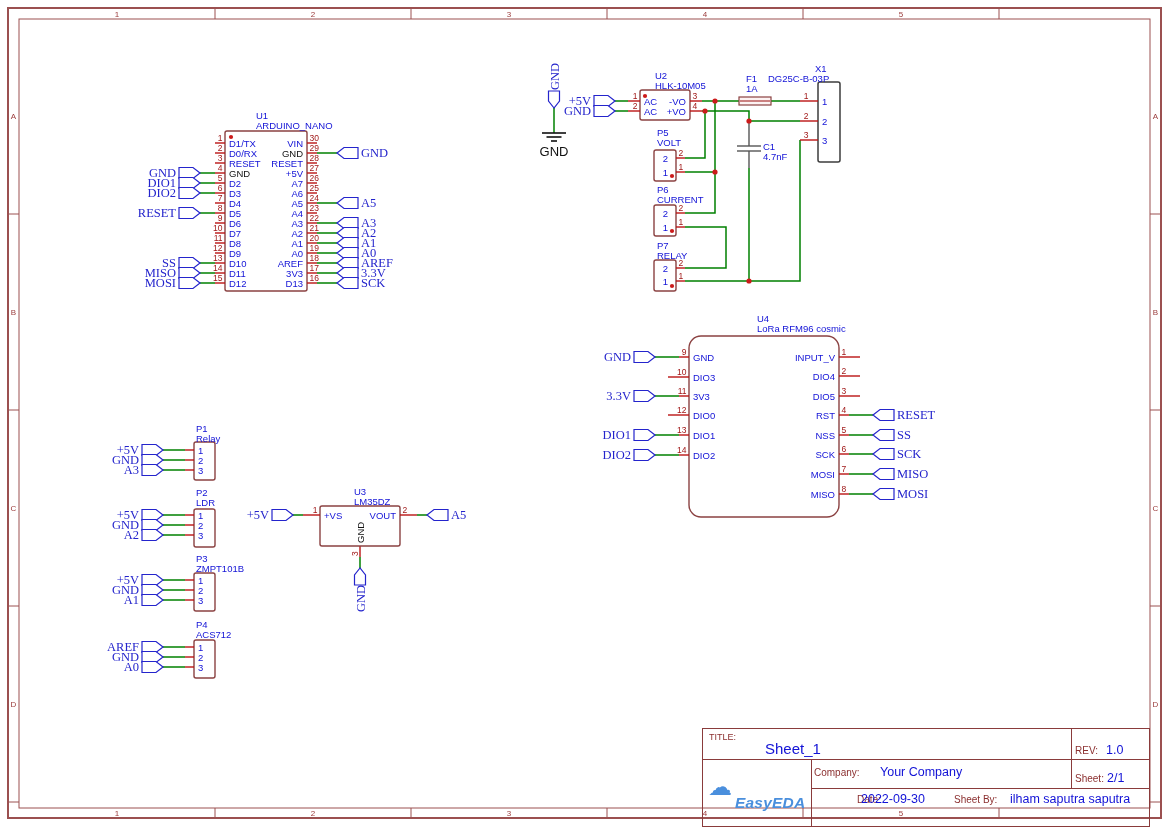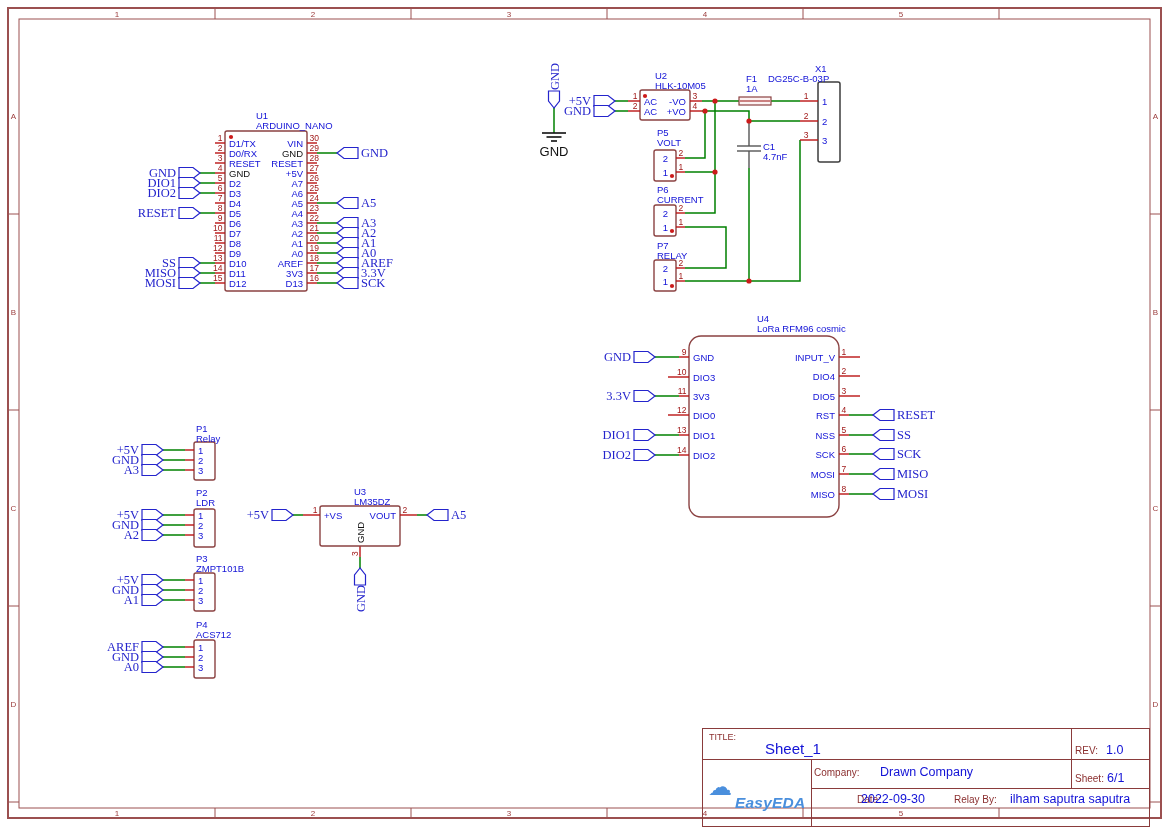--- a/index.html
+++ b/index.html
@@ -667,22 +667,22 @@
     <div class="val title-val" style="left:62px;top:11px;">Sheet_1</div>
     <div class="lab" style="left:372px;top:16px;">REV:</div>
     <div class="val" style="left:403px;top:14px;">1.0</div>
 
     <div class="logo">
       <span class="cloud">☁</span>
       <span class="lt">EasyEDA</span>
     </div>
 
     <div class="lab" style="left:111px;top:38px;">Company:</div>
-    <div class="val" style="left:177px;top:36px;">Drawn Company</div>
+    <div class="val" style="left:177px;top:36px;">Your Company</div>
     <div class="lab" style="left:372px;top:44px;">Sheet:</div>
-    <div class="val" style="left:404px;top:42px;">6/1</div>
+    <div class="val" style="left:404px;top:42px;">2/1</div>
 
     <div class="lab" style="left:111px;top:65px;margin-left:43px;">Date:</div>
     <div class="val" style="left:158px;top:63px;">2022-09-30</div>
-    <div class="lab" style="left:251px;top:65px;">Relay By:</div>
+    <div class="lab" style="left:251px;top:65px;">Sheet By:</div>
     <div class="val" style="left:307px;top:63px;">ilham saputra saputra</div>
   </div>
 </div>
 
 </body></html>

